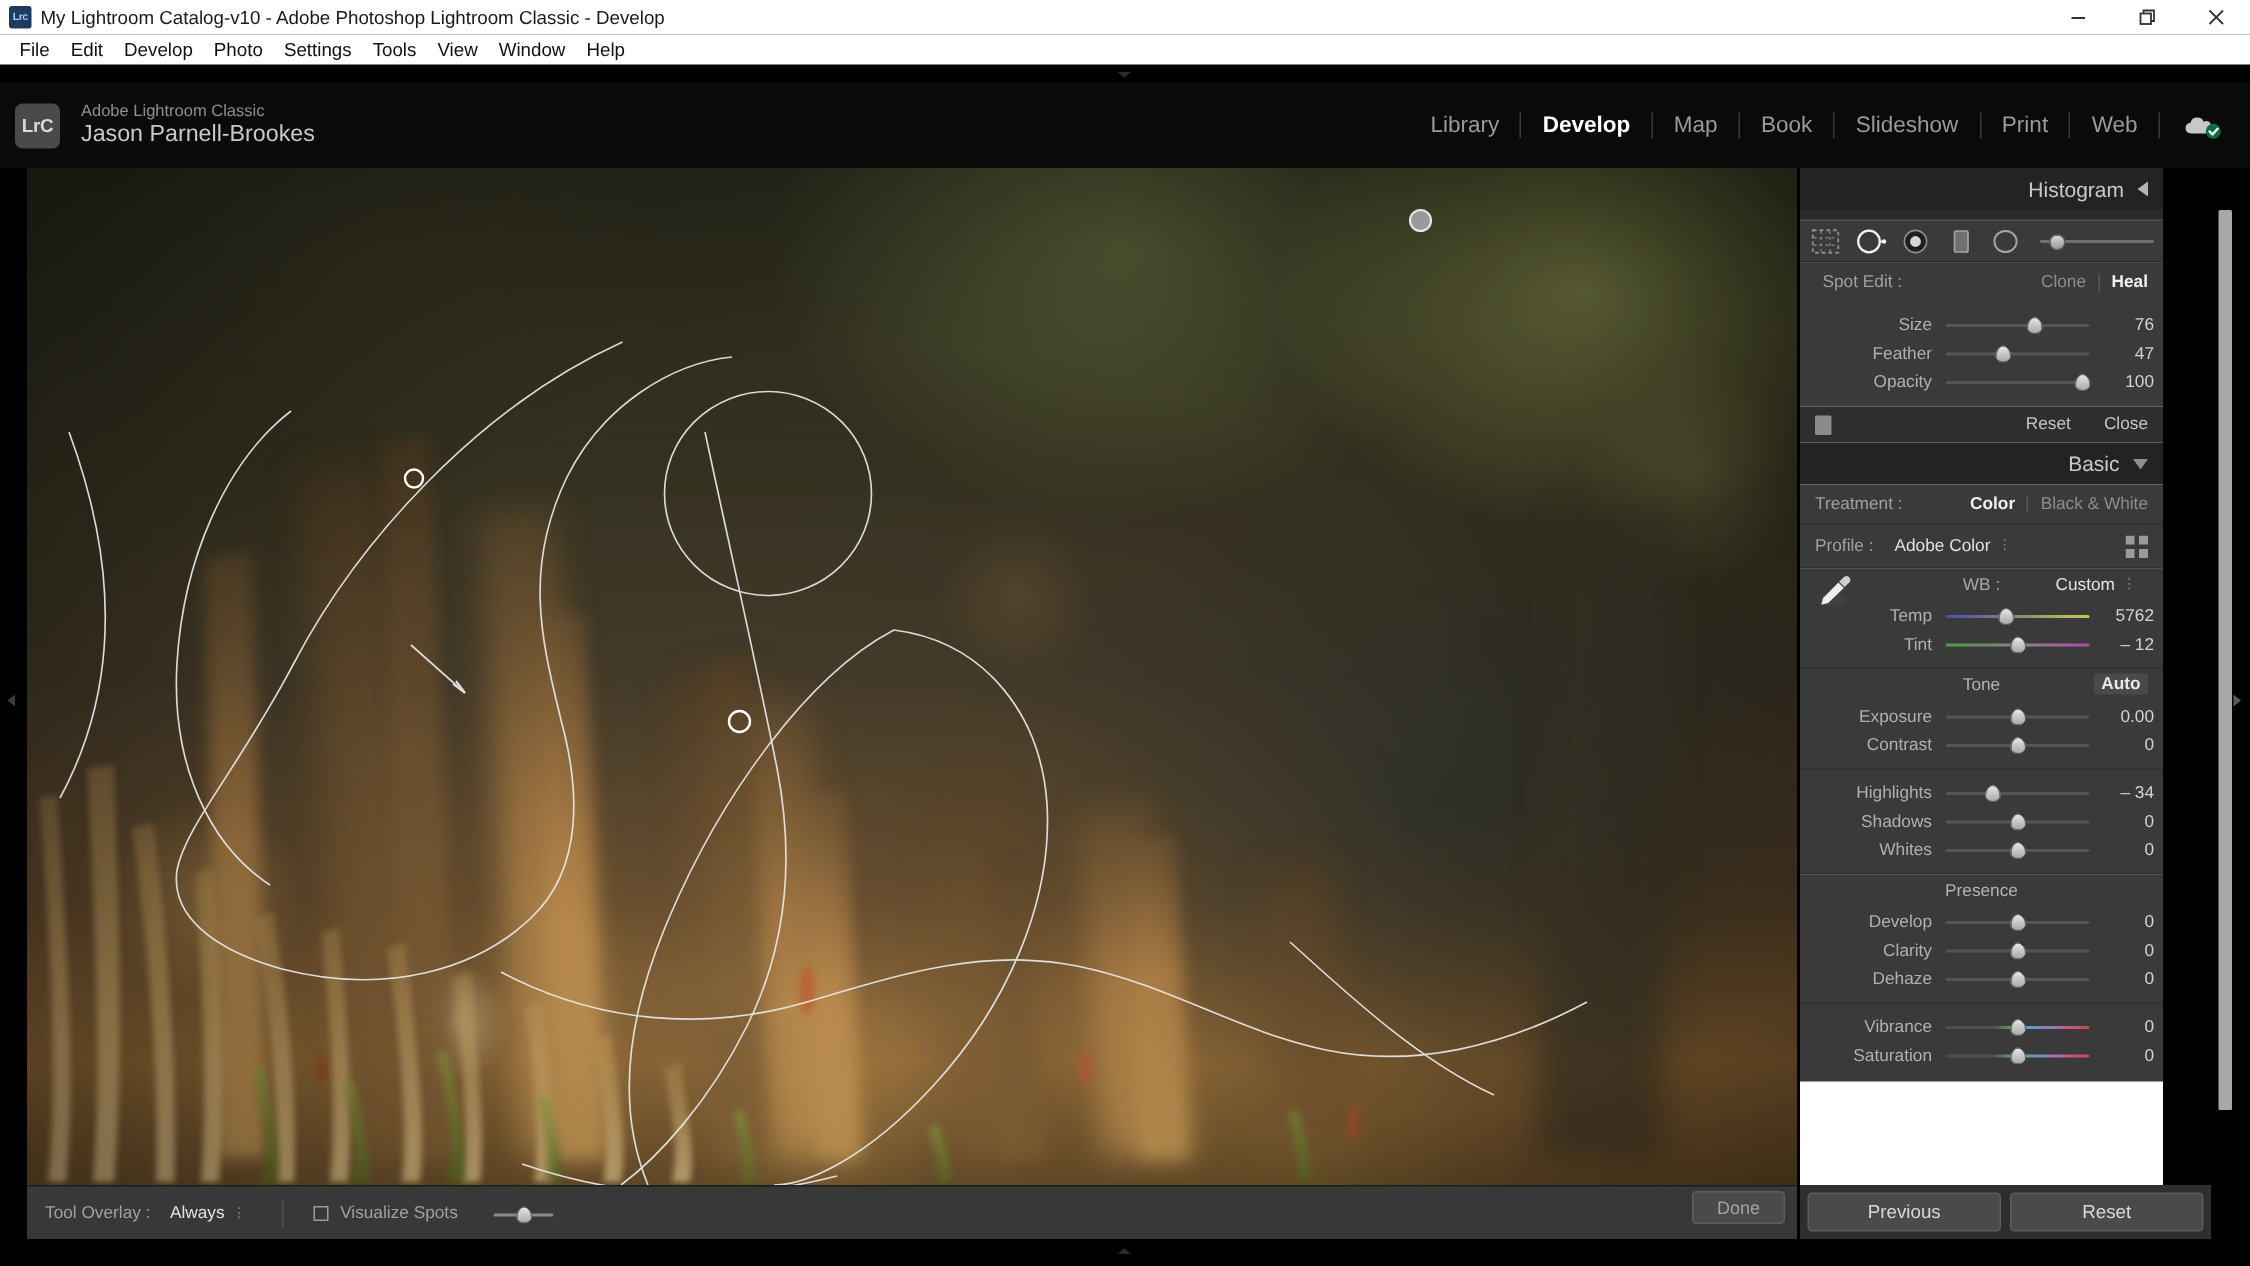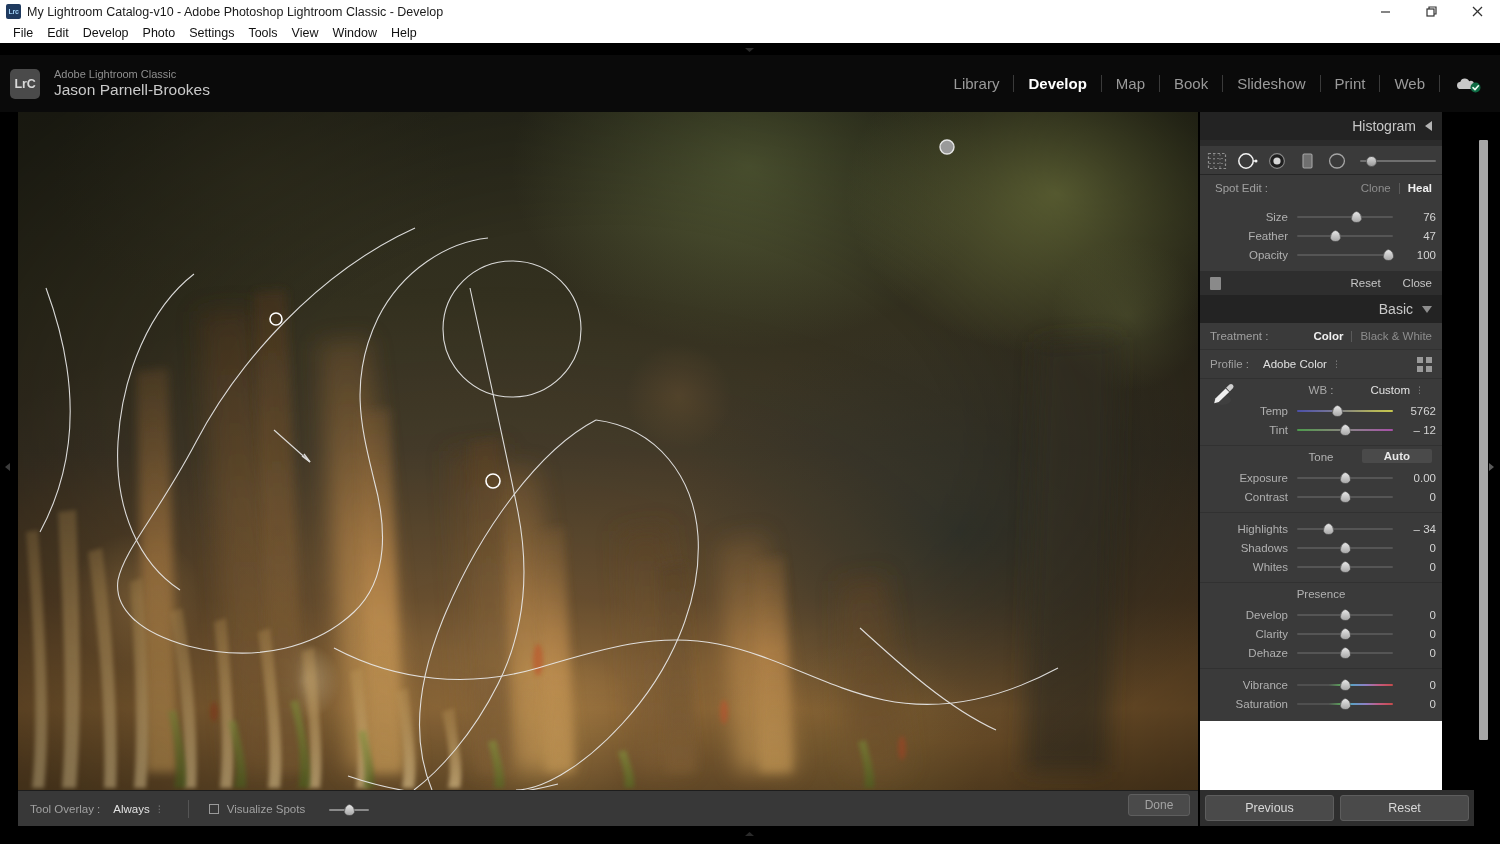--- a/index.html
+++ b/index.html
@@ -180,21 +180,21 @@
   .knob {
     position: absolute; top: 1px; width: 11px; height: 12px; margin-left: -5.5px;
     background: linear-gradient(180deg,#e6e6e6,#a8a8a8);
     border: 1px solid #6a6a6a;
     border-radius: 50% 50% 50% 50% / 65% 65% 35% 35%;
     clip-path: polygon(50% 0%, 100% 42%, 100% 72%, 72% 100%, 28% 100%, 0% 72%, 0% 42%);
   }
   .sec-title { font-size: 11.5px; color: #b2b2b2; text-align: center; }
   .auto-chip {
     position: absolute; right: 10px; top: 3px; font-size: 11.5px; color: #e8e8e8;
-    background: #4a4a4a; padding: 1px 22px; border-radius: 2px; font-weight: bold;
+    background: #4a4a4a; padding: 1px 5px; border-radius: 2px; font-weight: bold;
   }
   .center-row { position: relative; height: 22px; display: flex; align-items: center; justify-content: center; }
 
   .eyedrop { position: absolute; left: 10px; top: 2px; width: 26px; height: 26px; }
   .profile-grid { width: 15px; height: 15px; margin-left: auto; position: relative; }
 
   .bottom-btns {
     position: absolute; left: 1200px; top: 790px; width: 274px; height: 36px;
     background: #2e2e2e; display: flex; align-items: center; gap: 6px; padding: 0 5px;
   }

